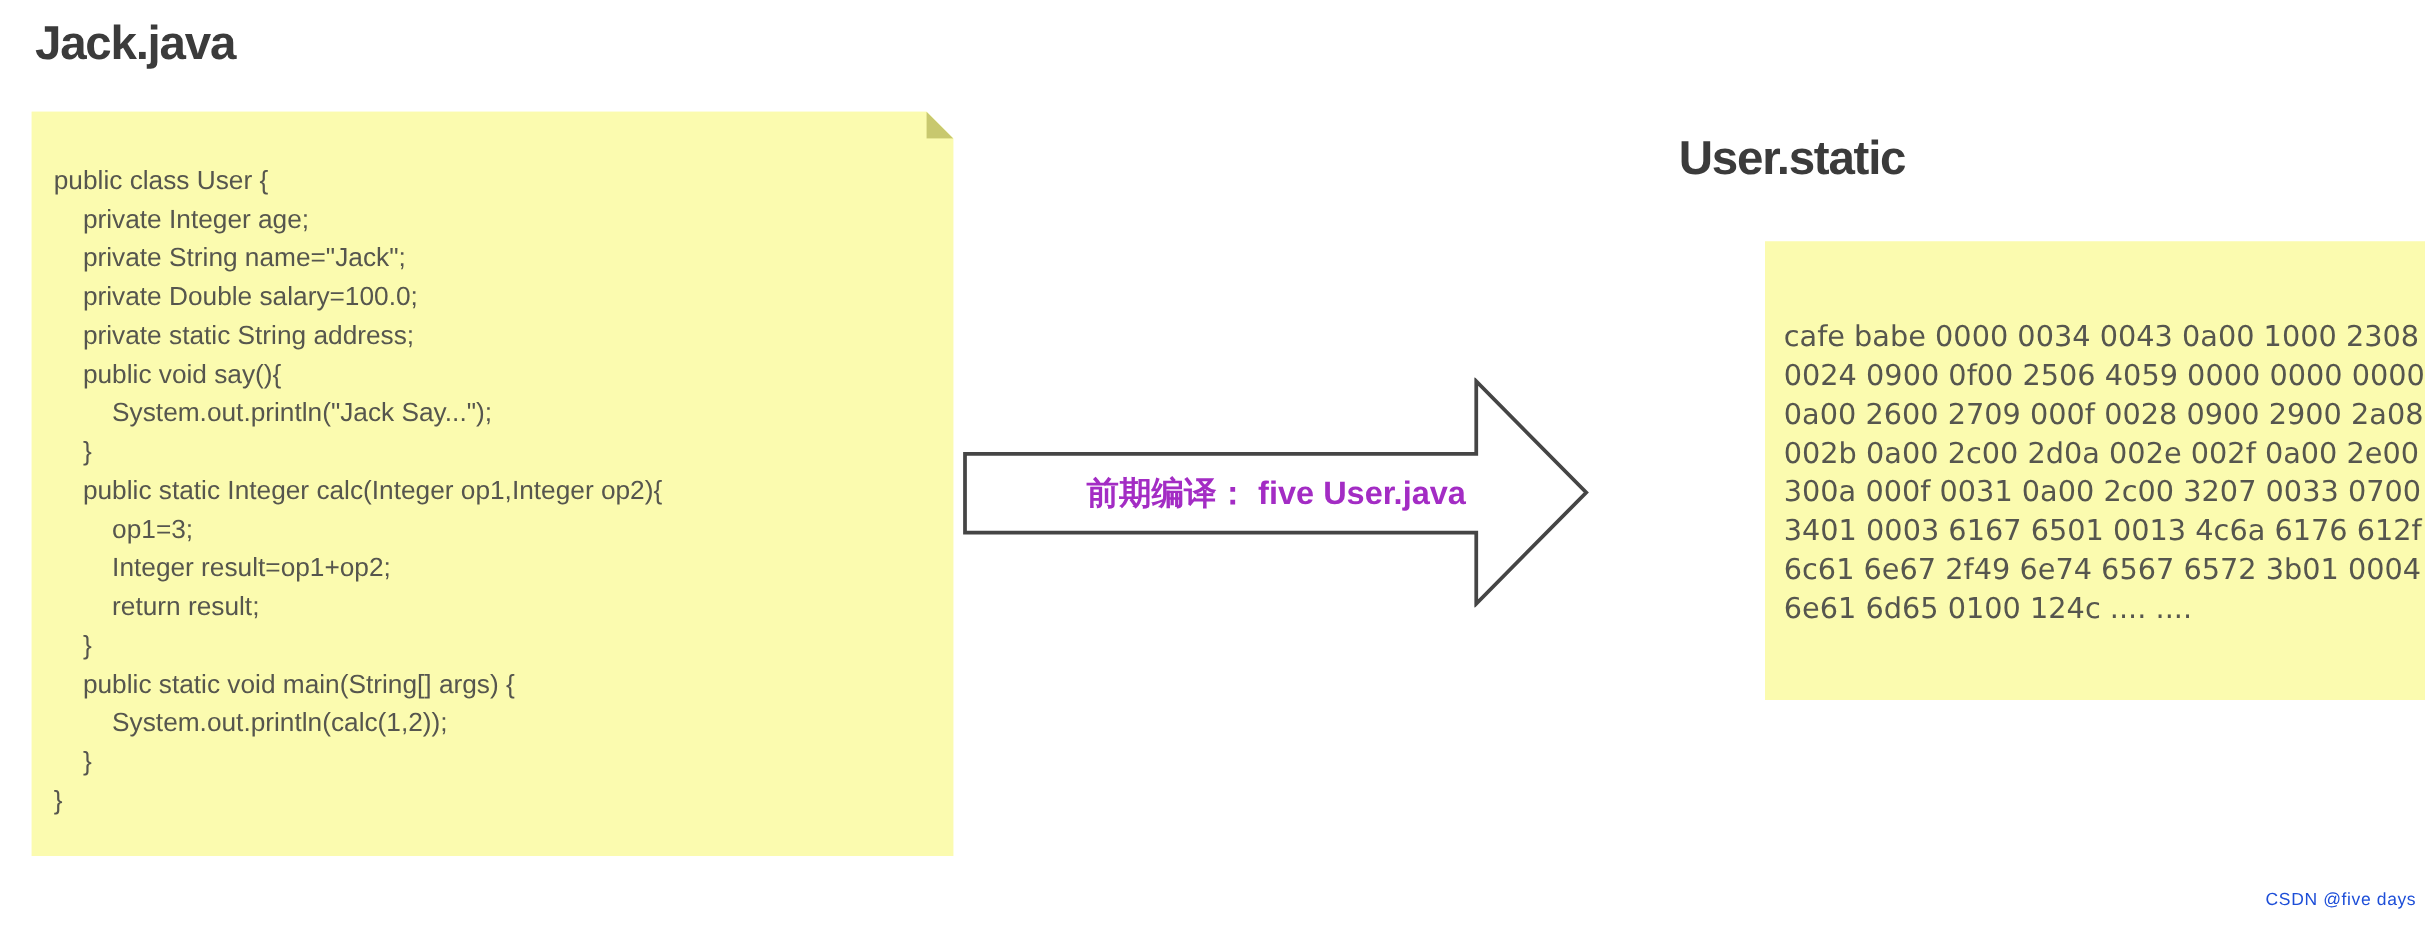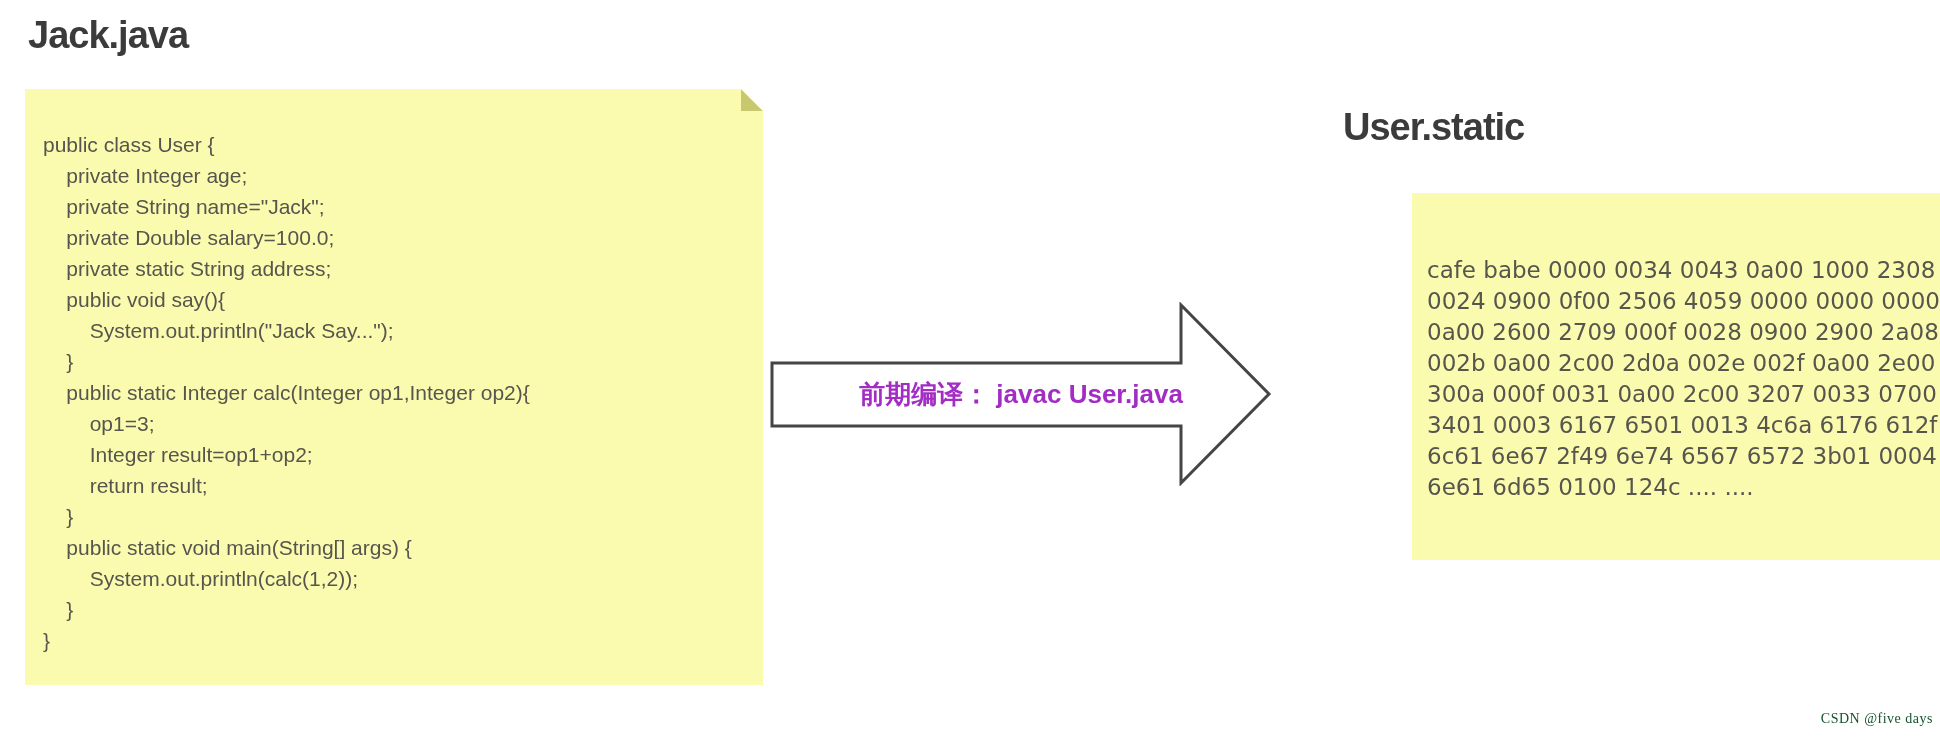--- a/index.html
+++ b/index.html
@@ -60,41 +60,40 @@
   .arrow-label {
     position:absolute; left:772px; top:363px;
     width:498px; height:63px;
     display:flex; align-items:center; justify-content:center;
     font-weight:bold; font-size:26px;
     color:#A32CC4;
     white-space:nowrap;
   }
   .watermark {
     position:absolute; top:711px; right:7px;
-    font-size:14px; color:#14532d;
+    font-size:14px; color:#1d4ed8;
     letter-spacing:0.5px;
-    font-family:Liberation Serif, serif;
   }
 </style>
 </head>
 <body>
 
 <div>
 
   <h1 class="title title-java">Jack.java</h1>
 
   <div class="note note-java">
     <div class="fold"></div>
     <div class="code"><div>public class User {</div><div>    private Integer age;</div><div>    private String name="Jack";</div><div>    private Double salary=100.0;</div><div>    private static String address;</div><div>    public void say(){</div><div>        System.out.println("Jack Say...");</div><div>    }</div><div>    public static Integer calc(Integer op1,Integer op2){</div><div>        op1=3;</div><div>        Integer result=op1+op2;</div><div>        return result;</div><div>    }</div><div>    public static void main(String[] args) {</div><div>        System.out.println(calc(1,2));</div><div>    }</div><div>}</div></div>
   </div>
 
   <svg class="arrow-svg" viewBox="0 0 502 184" xmlns="http://www.w3.org/2000/svg">
     <polygon points="2,61 411,61 411,3 499,92 411,181 411,124 2,124"></polygon>
   </svg>
-  <div class="arrow-label">前期编译： javac User.java</div>
+  <div class="arrow-label">前期编译： five User.java</div>
 
   <h1 class="title title-class">User.static</h1>
 
   <div class="note note-class">
     <div class="hex"><div>cafe babe 0000 0034 0043 0a00 1000 2308</div><div>0024 0900 0f00 2506 4059 0000 0000 0000</div><div>0a00 2600 2709 000f 0028 0900 2900 2a08</div><div>002b 0a00 2c00 2d0a 002e 002f 0a00 2e00</div><div>300a 000f 0031 0a00 2c00 3207 0033 0700</div><div>3401 0003 6167 6501 0013 4c6a 6176 612f</div><div>6c61 6e67 2f49 6e74 6567 6572 3b01 0004</div><div>6e61 6d65 0100 124c .... ....</div></div>
   </div>
 
   <div class="watermark">CSDN @five days</div>
 
 </div>

